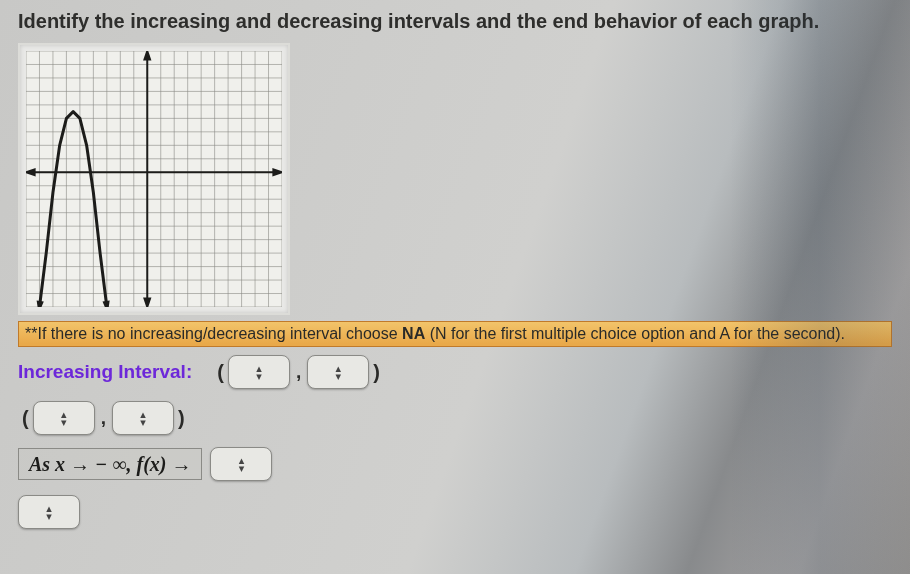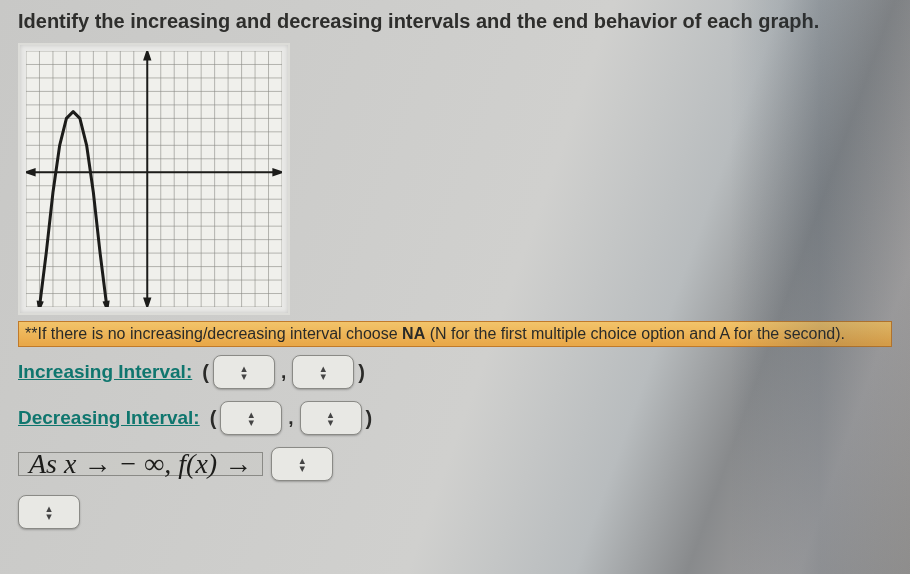--- a/index.html
+++ b/index.html
@@ -43,23 +43,22 @@
   }
   .form-rows { margin-top: 6px; }
   .row {
     display: flex;
     align-items: center;
     margin: 8px 0 12px 0;
     font-size: 19px;
   }
   .row .label {
     font-weight: 700;
-    color: #0f766e;
-    margin-right: 6px;
-    text-decoration: underline;
+    color: #6d28d9;
+    margin-right: 21px;
   }
   .row .paren {
     font-weight: 700;
     font-size: 20px;
     margin: 0 4px;
   }
   .row .comma {
     font-weight: 700;
     margin: 0 6px;
   }
@@ -90,24 +89,25 @@
     margin: 10px 0 14px 0;
   }
   .math-slab {
     display: inline-flex;
     align-items: center;
     background: rgba(200,200,196,0.35);
     border: 1px solid #8a8a86;
     padding: 4px 10px 4px 10px;
     font-family: "Times New Roman", Times, serif;
     font-style: italic;
-    font-size: 28px;
+    font-size: 20px;
     color: #1c1c1a;
     margin-right: 8px;
-    height: 24px;
+    height: 32px;
+    font-weight: bold;
   }
   .bg-shadow {
     position:absolute;
     right:0; top:0; bottom:0;
     width: 180px;
     background: linear-gradient(90deg, rgba(0,0,0,0) 0%, rgba(40,60,80,0.18) 50%, rgba(30,40,50,0.08) 100%);
     pointer-events:none;
   }
 </style>
 </head>
@@ -189,21 +189,20 @@
         <span class="caret">▴<br>▾</span>
       </span>
       <span class="comma">,</span>
       <span class="select-box">
         <span class="caret">▴<br>▾</span>
       </span>
       <span class="paren">)</span>
     </div>
 
     <div class="row">
-      <span class="label">Decreasing Interval:</span>
       <span class="paren">(</span>
       <span class="select-box">
         <span class="caret">▴<br>▾</span>
       </span>
       <span class="comma">,</span>
       <span class="select-box">
         <span class="caret">▴<br>▾</span>
       </span>
       <span class="paren">)</span>
     </div>

